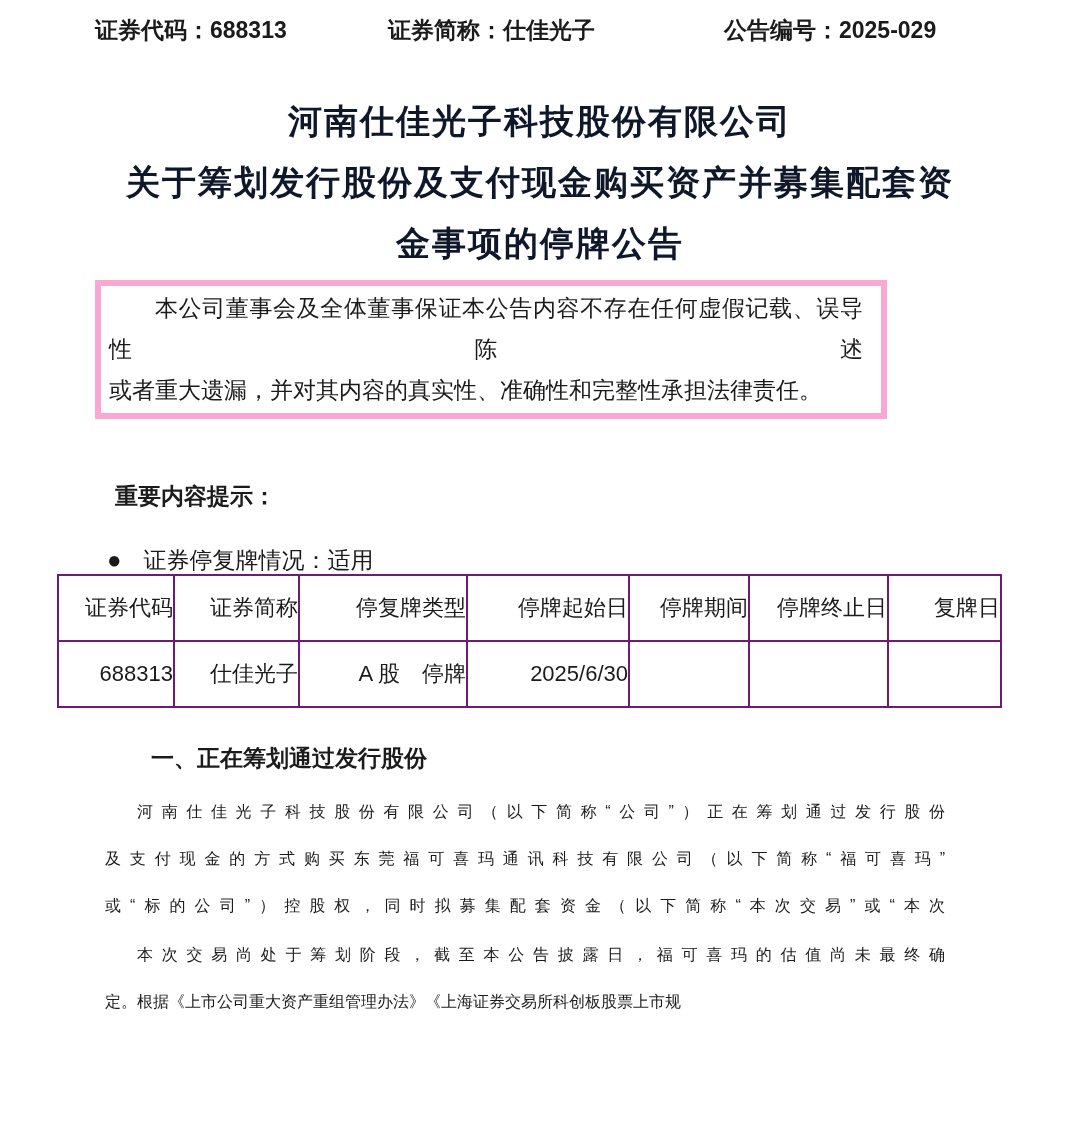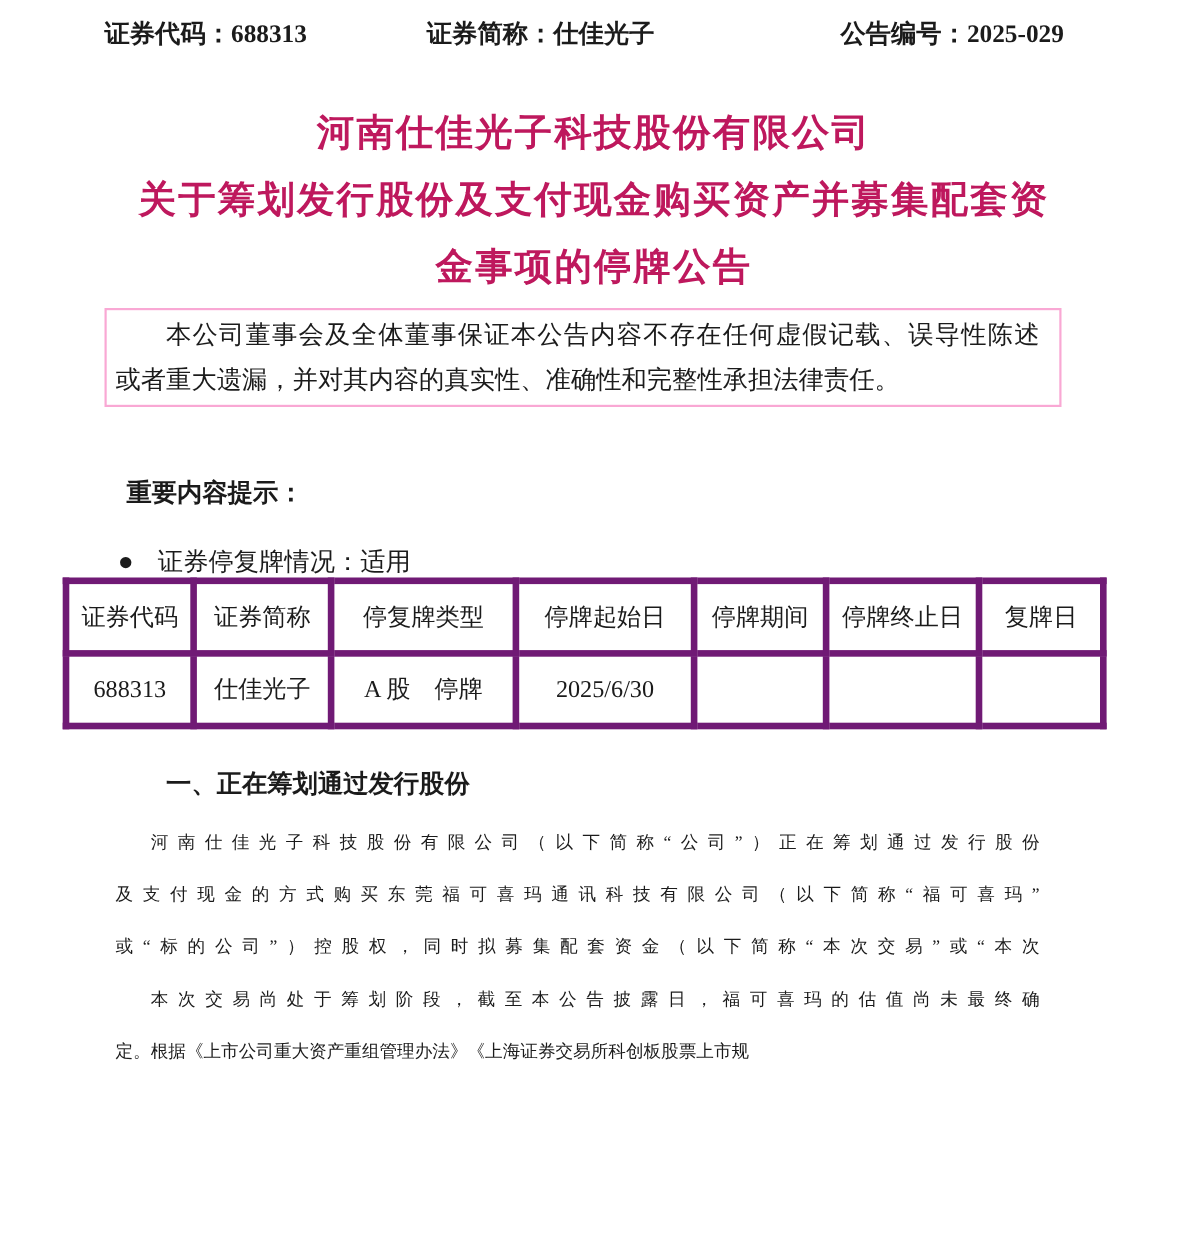--- a/index.html
+++ b/index.html
@@ -2,46 +2,46 @@
 <html><head>
 <meta charset="utf-8">
 <style>
   * { margin:0; padding:0; box-sizing:border-box; }
   html,body { background:#ffffff; }
   .page {
     position:relative;
     width:1080px; height:1127px;
     background:#ffffff;
     overflow:hidden;
-    font-family:Liberation Serif, serif;
+    font-family:Liberation Sans, sans-serif;
     color:#1b1b1b;
     border-radius:20px;
   }
   
   .doc-header { position:relative; height:45px; font-weight:700; font-size:23px; }
   .doc-header .seg { position:absolute; top:15px; white-space:nowrap; }
   .seg-code { left:95px; }
   .seg-name { left:388px; }
-  .seg-no   { left:764px; }
+  .seg-no   { left:724px; }
 
   
   .doc-title {
     margin-top:46px;
     text-align:center;
     font-size:34px; font-weight:700;
     letter-spacing:2px;
     line-height:61px;
     color:#e13527;
   }
 
   
   .notice-box {
     margin:6px 0 0 95px;
-    width:870px;
-    border:2px solid #f9a8d4;
+    width:792px;
+    border:6px solid #f9a8d4;
     padding:2px 18px 2px 8px;
     font-size:23px;
     line-height:41px;
   }
 
   
   .jline { text-align:justify; text-align-last:justify; }
   .jline.last { text-align:justify; text-align-last:auto; }
   .indent { text-indent:2em; }
 
@@ -63,22 +63,22 @@
     font-size:23px; line-height:46px;
   }
 
   table.susp-table {
     margin:0 0 0 57px;
     border-collapse:collapse;
     table-layout:fixed;
     font-size:22px;
   }
   table.susp-table th, table.susp-table td {
-    border:6px solid #701a75;
-    text-align:center; vertical-align:middle;
+    border:2px solid #701a75;
+    text-align:right; vertical-align:middle;
     font-weight:normal;
     overflow:hidden; white-space:nowrap;
   }
   table.susp-table thead tr { height:66px; }
   table.susp-table tbody tr { height:66px; }
 
   .section-heading {
     margin:36px 0 0 151px;
     font-size:23px; font-weight:700; line-height:28px;
   }
@@ -93,21 +93,21 @@
 <body>
 
 <div class="page">
 
   <div class="doc-header">
     <span class="seg seg-code">证券代码：688313</span>
     <span class="seg seg-name">证券简称：仕佳光子</span>
     <span class="seg seg-no">公告编号：2025-029</span>
   </div>
 
-  <div class="doc-title" style="color: #be185d;">
+  <div class="doc-title" style="color: #0f172a;">
     <div>河南仕佳光子科技股份有限公司</div>
     <div>关于筹划发行股份及支付现金购买资产并募集配套资</div>
     <div>金事项的停牌公告</div>
   </div>
 
   <div class="notice-box">
     <div class="jline indent">本公司董事会及全体董事保证本公告内容不存在任何虚假记载、误导性陈述</div>
     <div class="jline last">或者重大遗漏，并对其内容的真实性、准确性和完整性承担法律责任。</div>
   </div>
 

